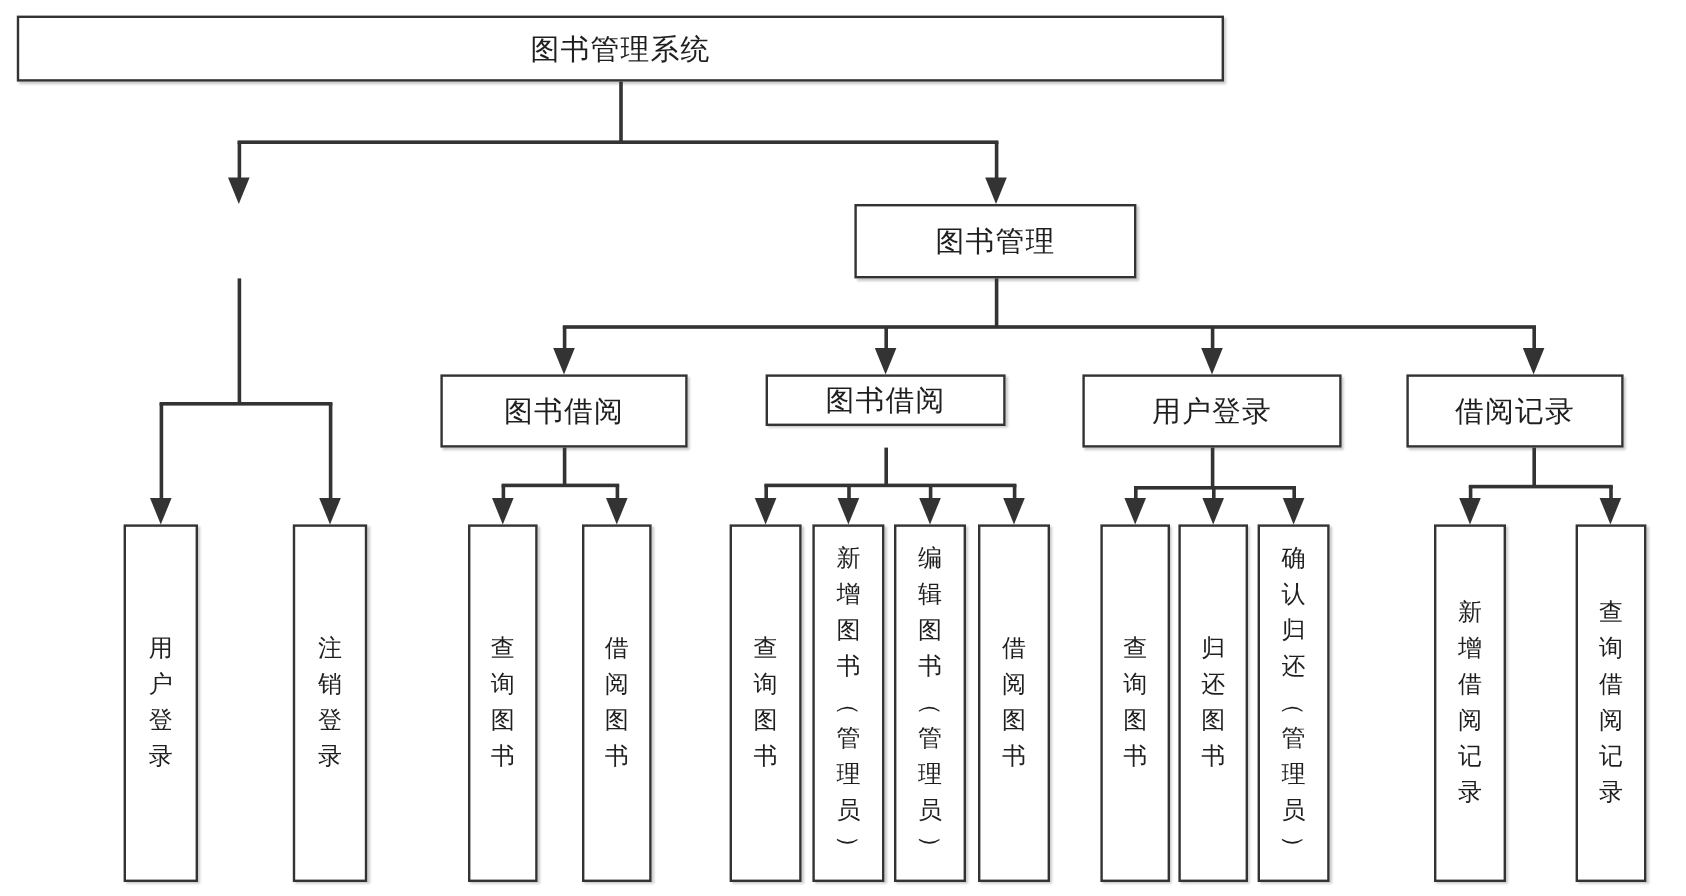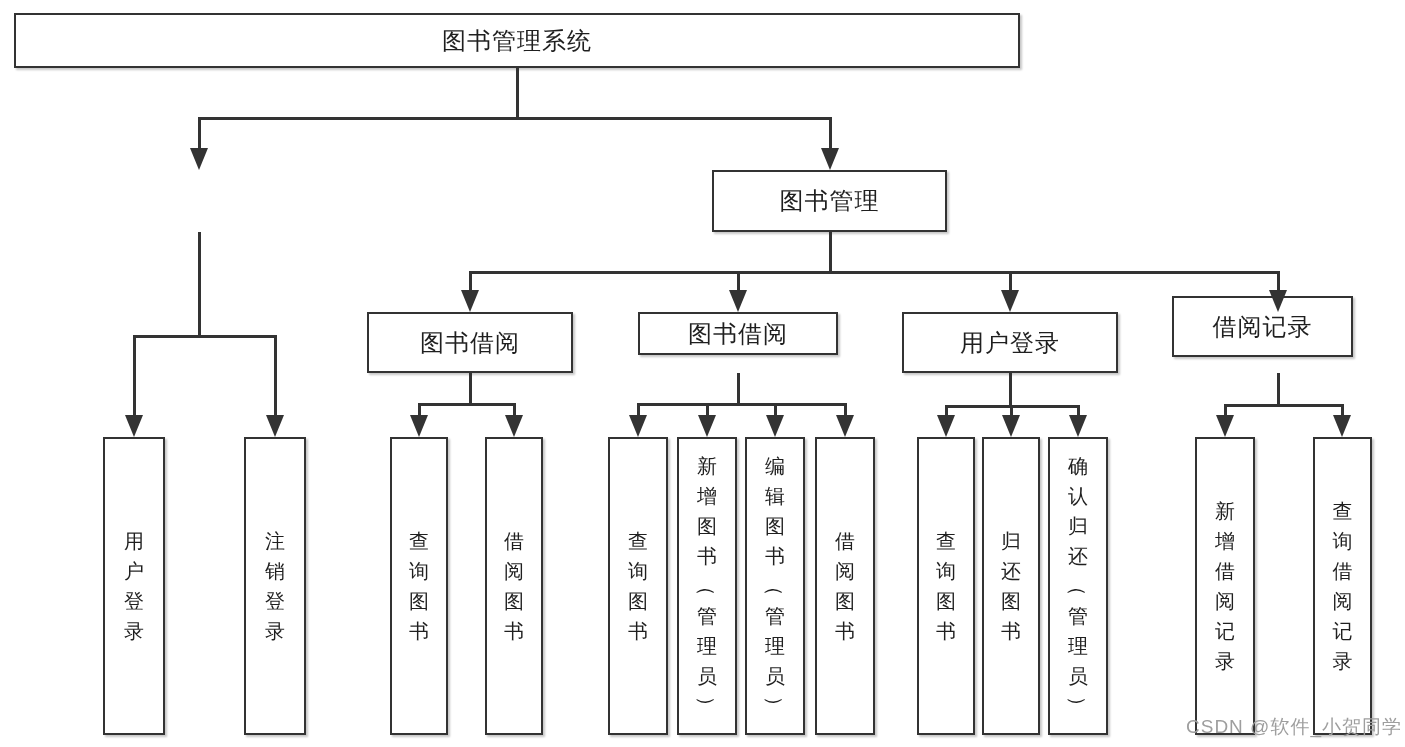--- a/index.html
+++ b/index.html
@@ -29,21 +29,21 @@
 
 <div id="canvas">
 
   <div class="node" style="left:14px;top:13px;width:1006px;height:55px">图书管理系统</div>
 
   <div class="node" style="left:712px;top:170px;width:235px;height:62px">图书管理</div>
 
   <div class="node" style="left:367px;top:312px;width:206px;height:61px">图书借阅</div>
   <div class="node" style="left:638px;top:312px;width:200px;height:43px">图书借阅</div>
   <div class="node" style="left:902px;top:312px;width:216px;height:61px">用户登录</div>
-  <div class="node" style="left:1172px;top:296px;width:181px;height:61px">借阅记录</div>
+  <div class="node" style="left:1172px;top:312px;width:181px;height:61px">借阅记录</div>
 
   <div class="leaf" style="left:103px;width:62px">
       <span class="ch">用</span>
       <span class="ch">户</span>
       <span class="ch">登</span>
       <span class="ch">录</span>
     </div>
   <div class="leaf" style="left:244px;width:62px">
       <span class="ch">注</span>
       <span class="ch">销</span>
@@ -129,21 +129,20 @@
     </div>
   <div class="leaf" style="left:1313px;width:59px">
       <span class="ch">查</span>
       <span class="ch">询</span>
       <span class="ch">借</span>
       <span class="ch">阅</span>
       <span class="ch">记</span>
       <span class="ch">录</span>
     </div>
 
-  <div class="watermark">CSDN @软件_小贺同学</div>
 <div class="cline" style="left: 515.5px; top: 68px; width: 3px; height: 50px;"></div>
     <div class="cline" style="left: 197.5px; top: 232px; width: 3px; height: 104px;"></div>
     <div class="cline" style="left: 828.5px; top: 232px; width: 3px; height: 40px;"></div>
     <div class="cline" style="left: 468.5px; top: 373px; width: 3px; height: 31px;"></div>
     <div class="cline" style="left: 736.5px; top: 373px; width: 3px; height: 31px;"></div>
     <div class="cline" style="left: 1008.5px; top: 373px; width: 3px; height: 33px;"></div>
     <div class="cline" style="left: 1276.5px; top: 373px; width: 3px; height: 32px;"></div>
     <div class="cline" style="left: 197.5px; top: 116.5px; width: 634px; height: 3px;"></div>
     <div class="cline" style="left: 132.5px; top: 334.5px; width: 144px; height: 3px;"></div>
     <div class="cline" style="left: 468.5px; top: 270.5px; width: 811px; height: 3px;"></div>

